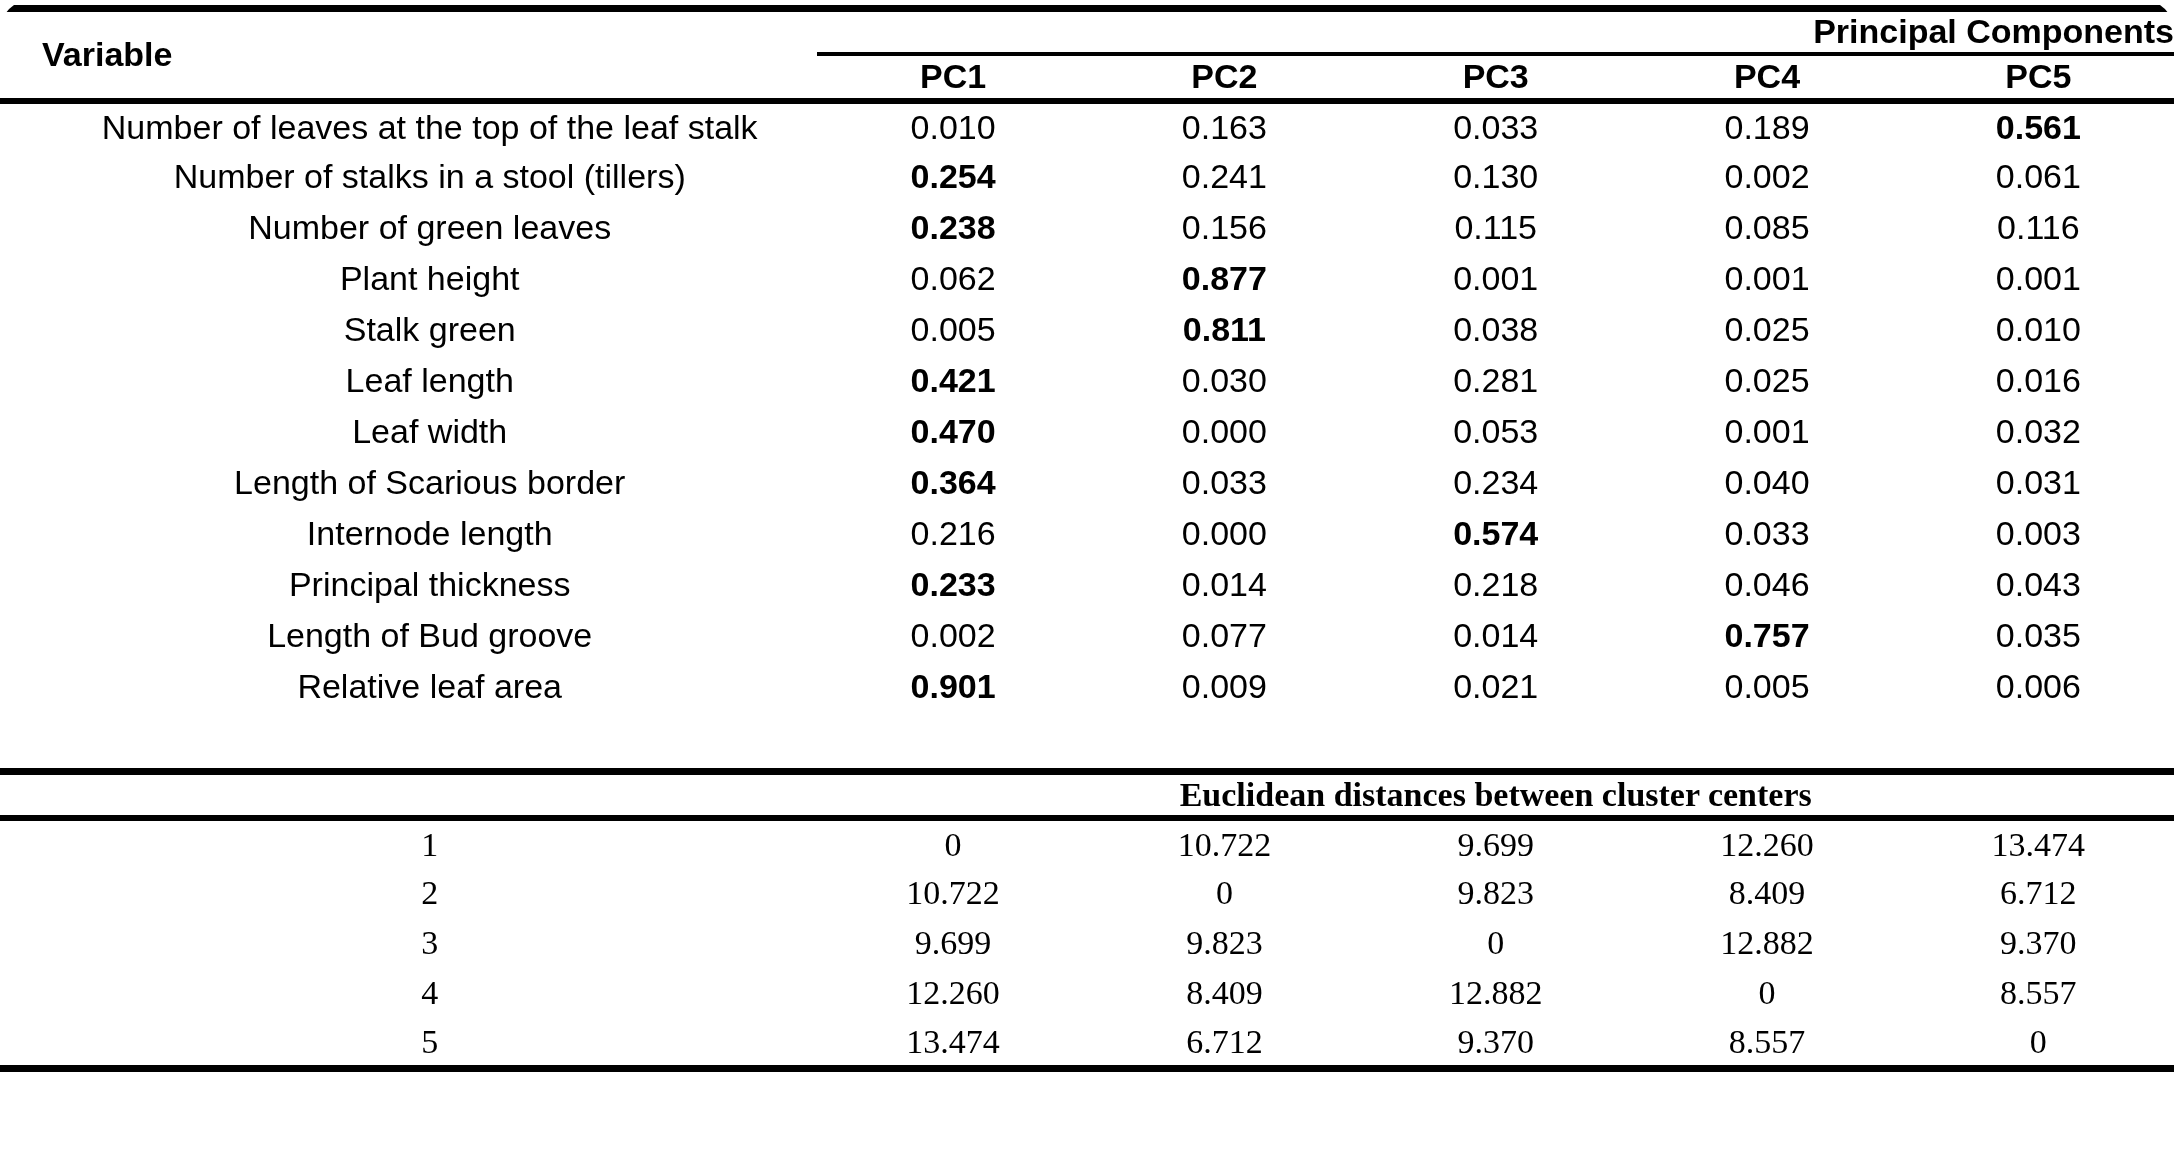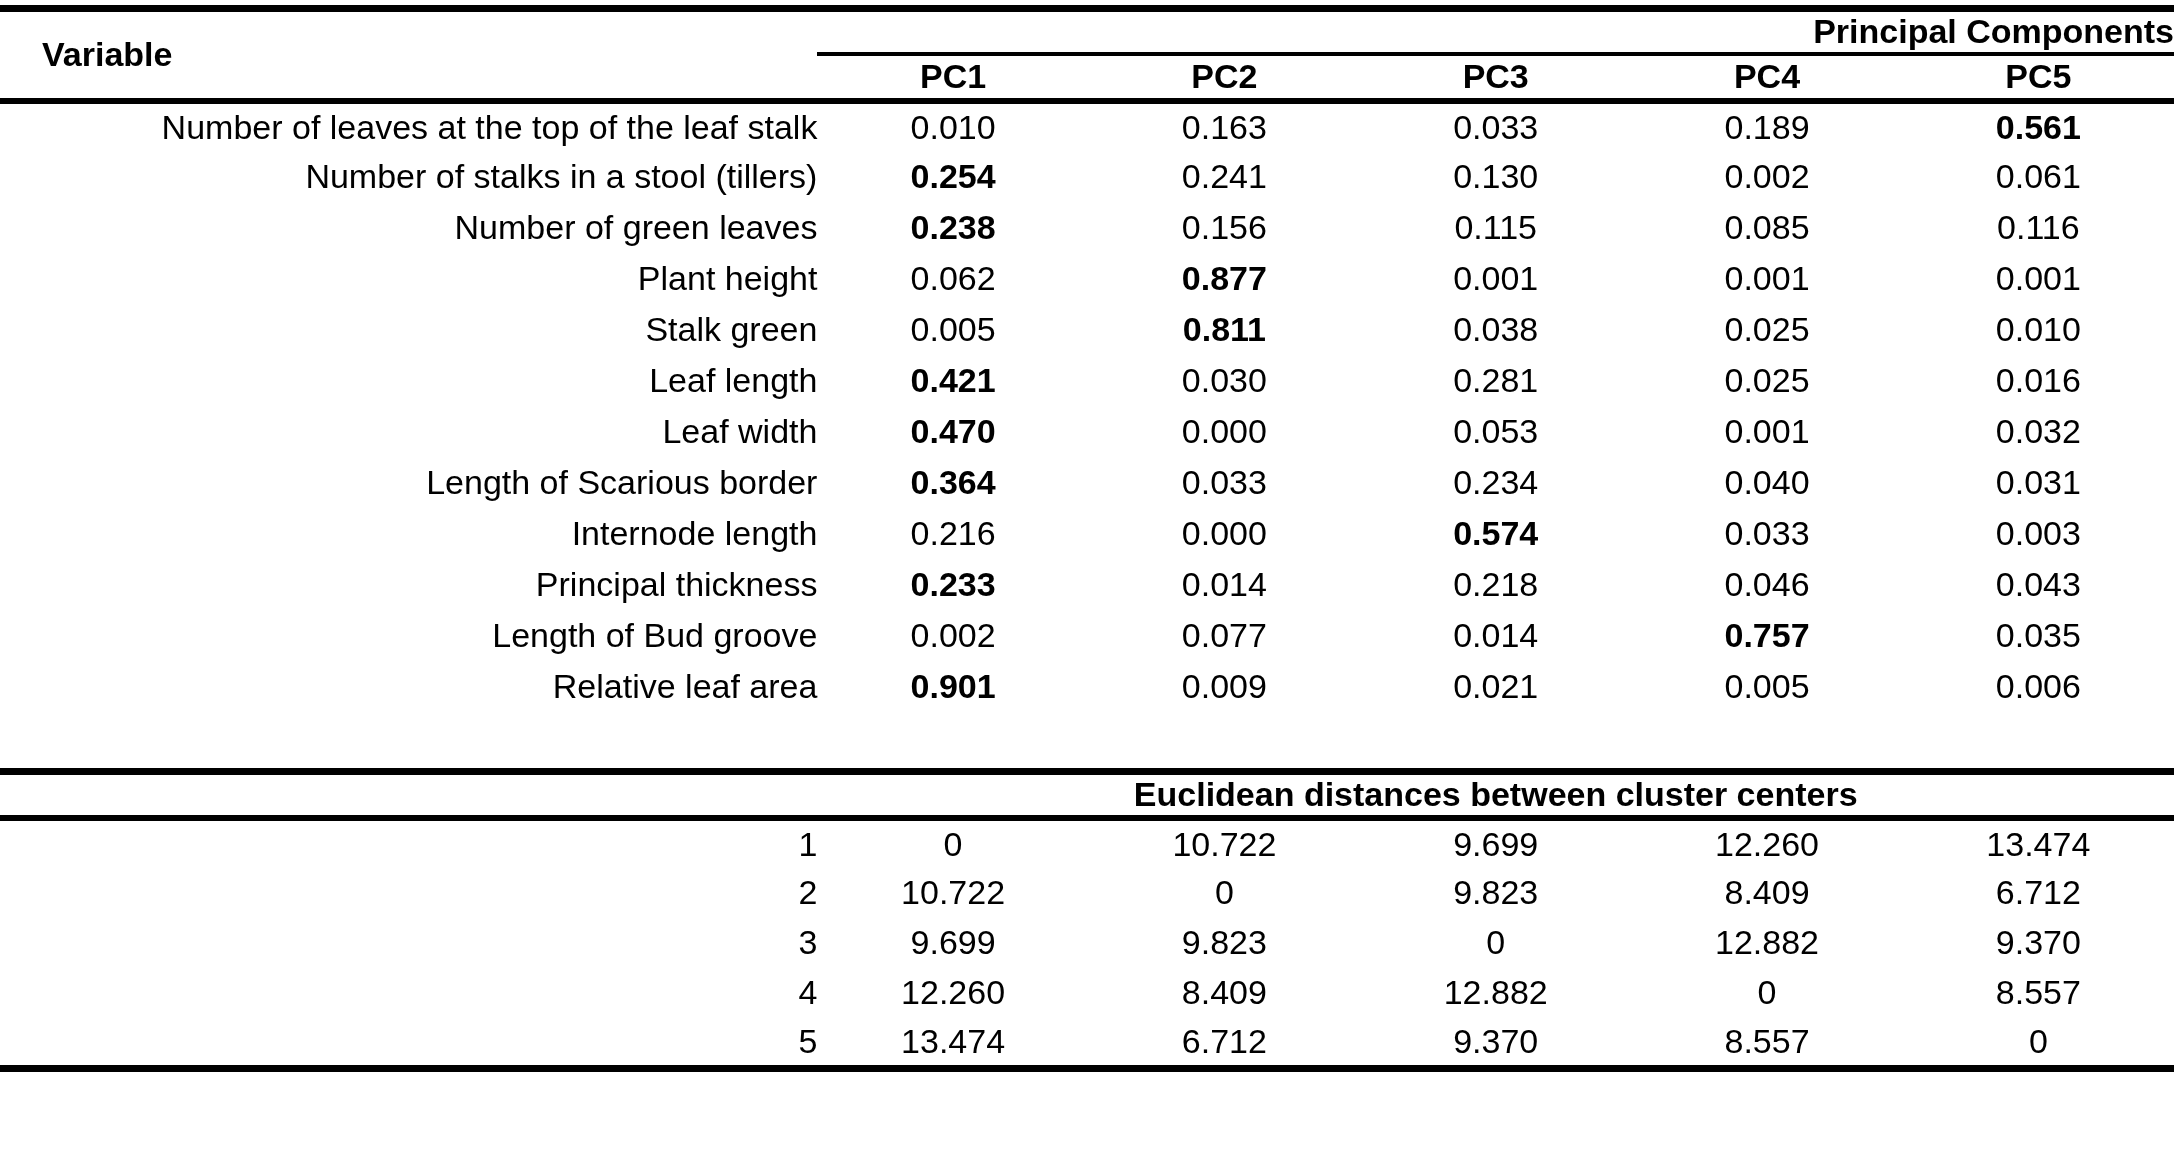--- a/index.html
+++ b/index.html
@@ -5,20 +5,21 @@
   * { box-sizing: border-box; }
   html, body { margin: 0; padding: 0; background: #ffffff; }
   .page {
     width: 2174px;
     height: 1155px;
     background: #ffffff;
     color: #000000;
     font-family: "Liberation Sans", sans-serif;
     padding-top: 5px;
     overflow: hidden;
+    border-radius: 31px;
   }
   table.tbl {
     width: 100%;
     border-collapse: collapse;
     table-layout: fixed;
     font-size: 34px;
     line-height: 1.1;
   }
   col.c-var { width: 37.6%; }
   col.c-num { width: 12.48%; }
@@ -40,35 +41,35 @@
     border-bottom: 4px solid #000;
   }
   .t1 .col-h {
     font-weight: bold;
     height: 47px;
     border-bottom: 6px solid #000;
   }
   .t1 tbody tr { height: 51px; }
 
   
-  .t2 { margin-top: 55px; }
+  .t2 { margin-top: 55px; font-family: Liberation Serif, serif; }
   .t2 thead tr.r1 th {
     border-top: 7px solid #000;
     border-bottom: 6px solid #000;
     height: 47px;
   }
   .t2 .spanner2 { text-align: center; font-weight: bold; }
   .t2 thead tr.r2 { height: 51px; }
   .t2 .clusters-h { text-align: left; padding-left: 42px; font-weight: bold; }
   .t2 .col-h2 { text-align: center; font-weight: bold; }
   .t2 tbody tr { height: 50px; }
   .t2 tbody tr:last-child td { border-bottom: 7px solid #000; }
 
   
-  .label-cell { text-align: right; padding-left: 42px; }
+  .label-cell { text-align: center; padding-left: 42px; }
   .num { text-align: center; }
   .bold { font-weight: bold; }
 </style>
 </head>
 <body>
 
 <div class="page">
 
   <table class="tbl t1">
     <colgroup>

